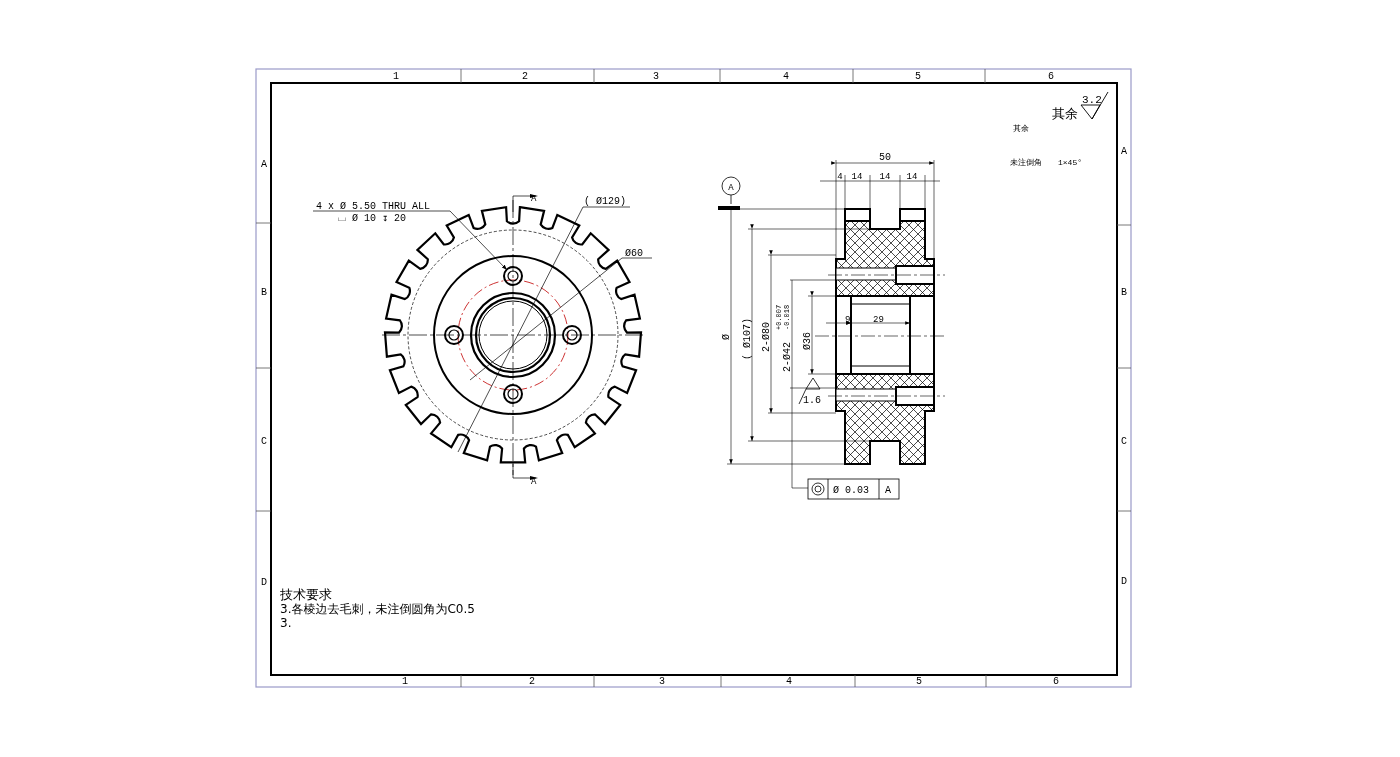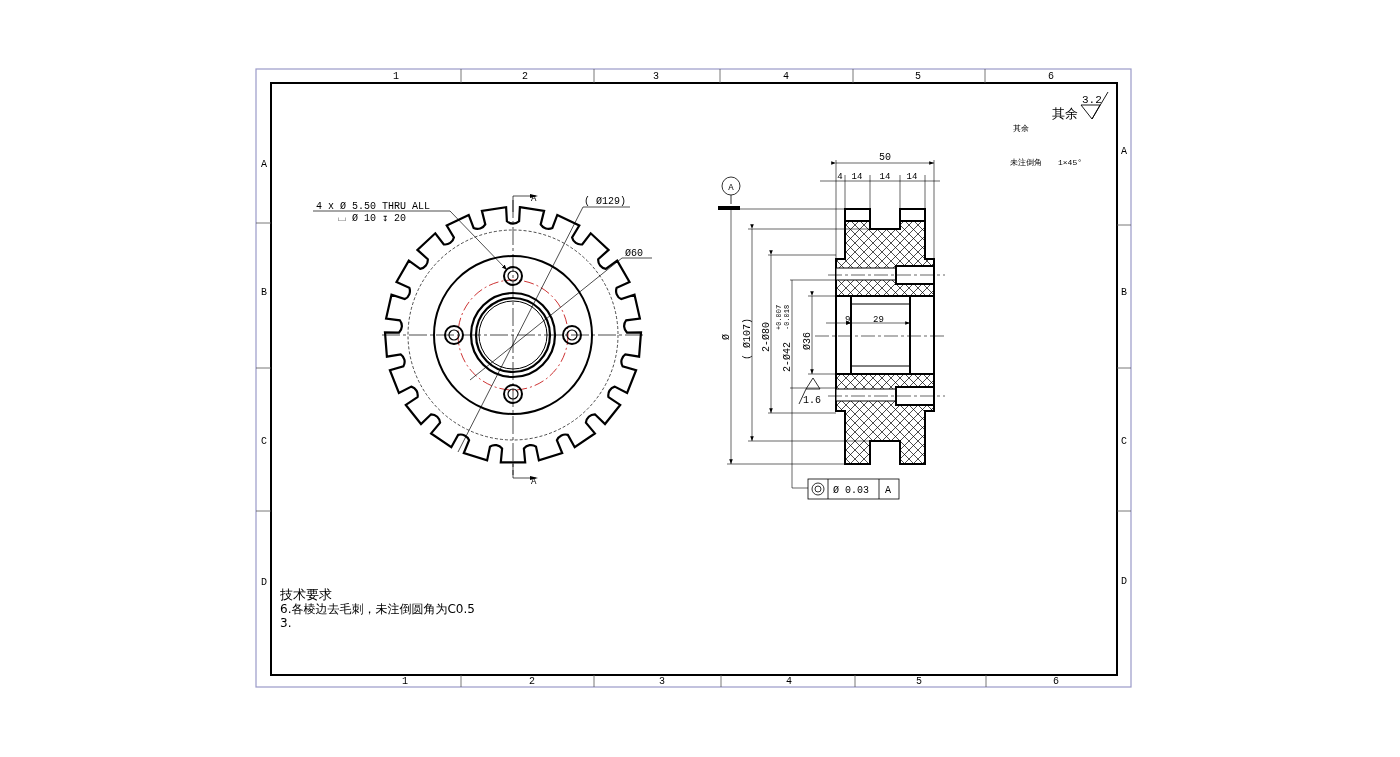--- a/index.html
+++ b/index.html
@@ -228,15 +228,15 @@
         <circle cx="818" cy="489" r="3" fill="none" stroke="#000" stroke-width="0.8"></circle>
       </g>
       <text x="833" y="493" font-size="10">Ø 0.03</text>
       <text x="885" y="493" font-size="10">A</text>
     </g>
   </g>
 </svg>
 
 <div class="tech">
   <div class="title">技术要求</div>
-  <div>6.各棱边去毛刺，未注倒圆角为C0.5</div>
+  <div>3.各棱边去毛刺，未注倒圆角为C0.5</div>
   <div>3.</div>
 </div>
 
 </body></html>

